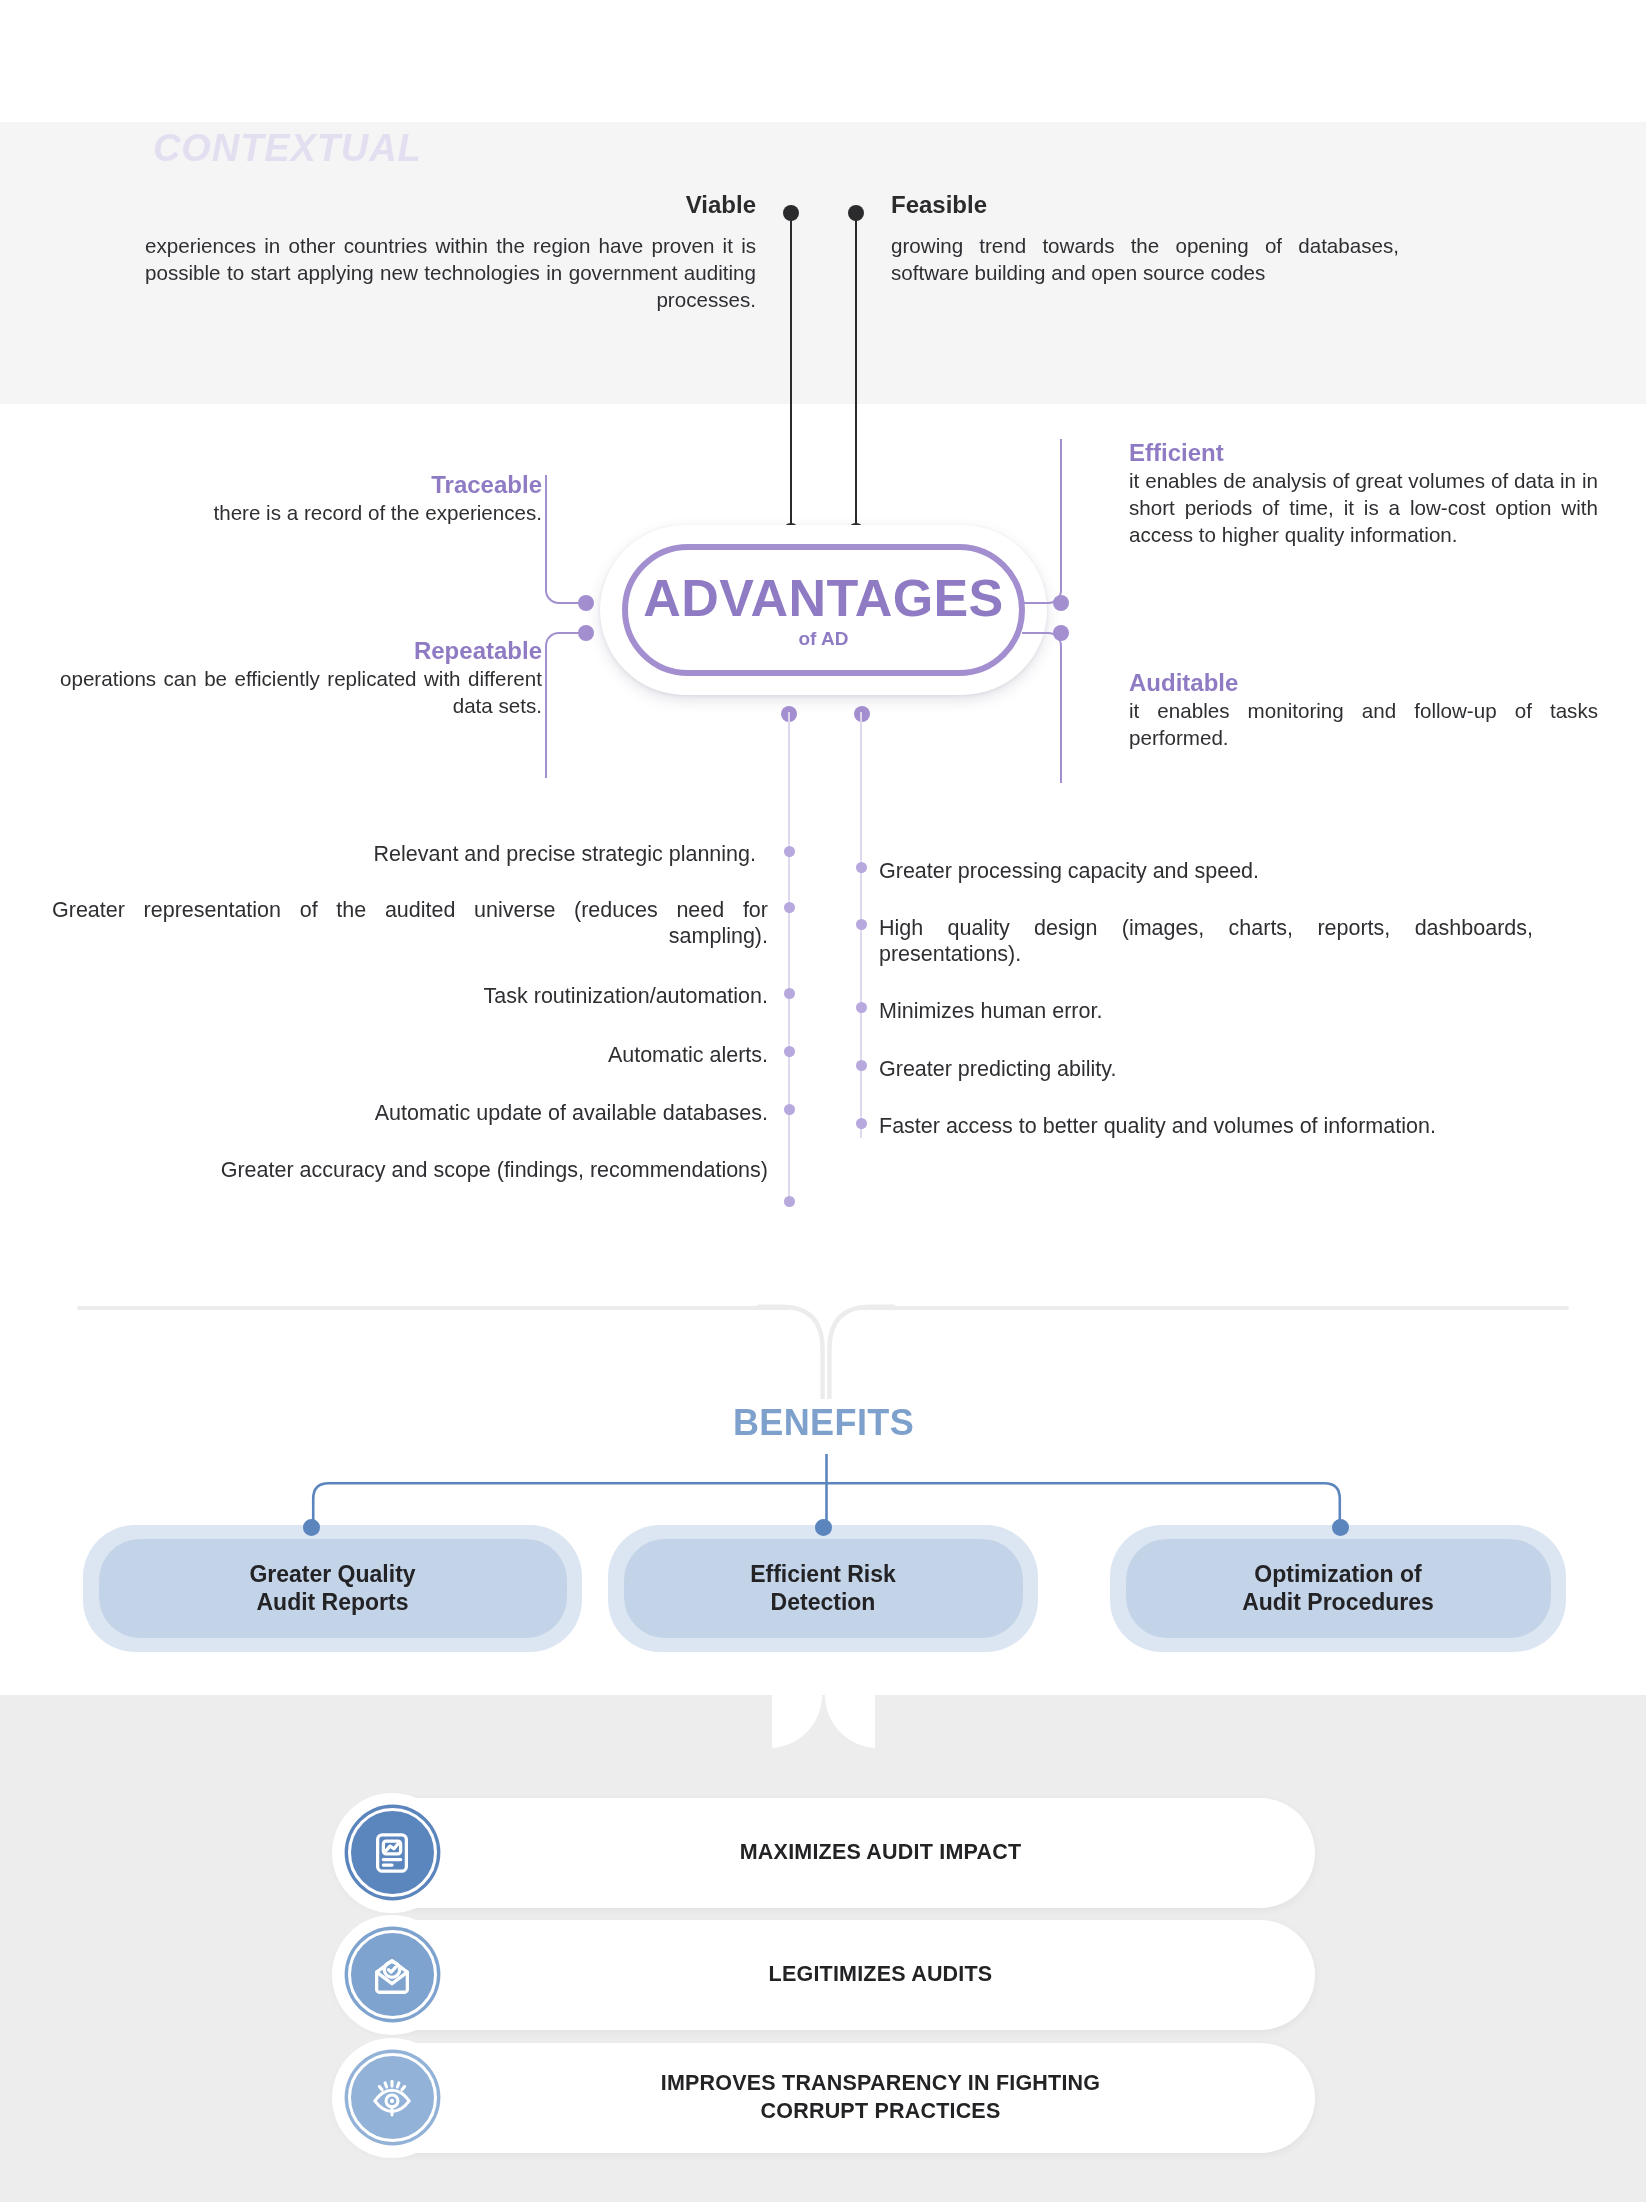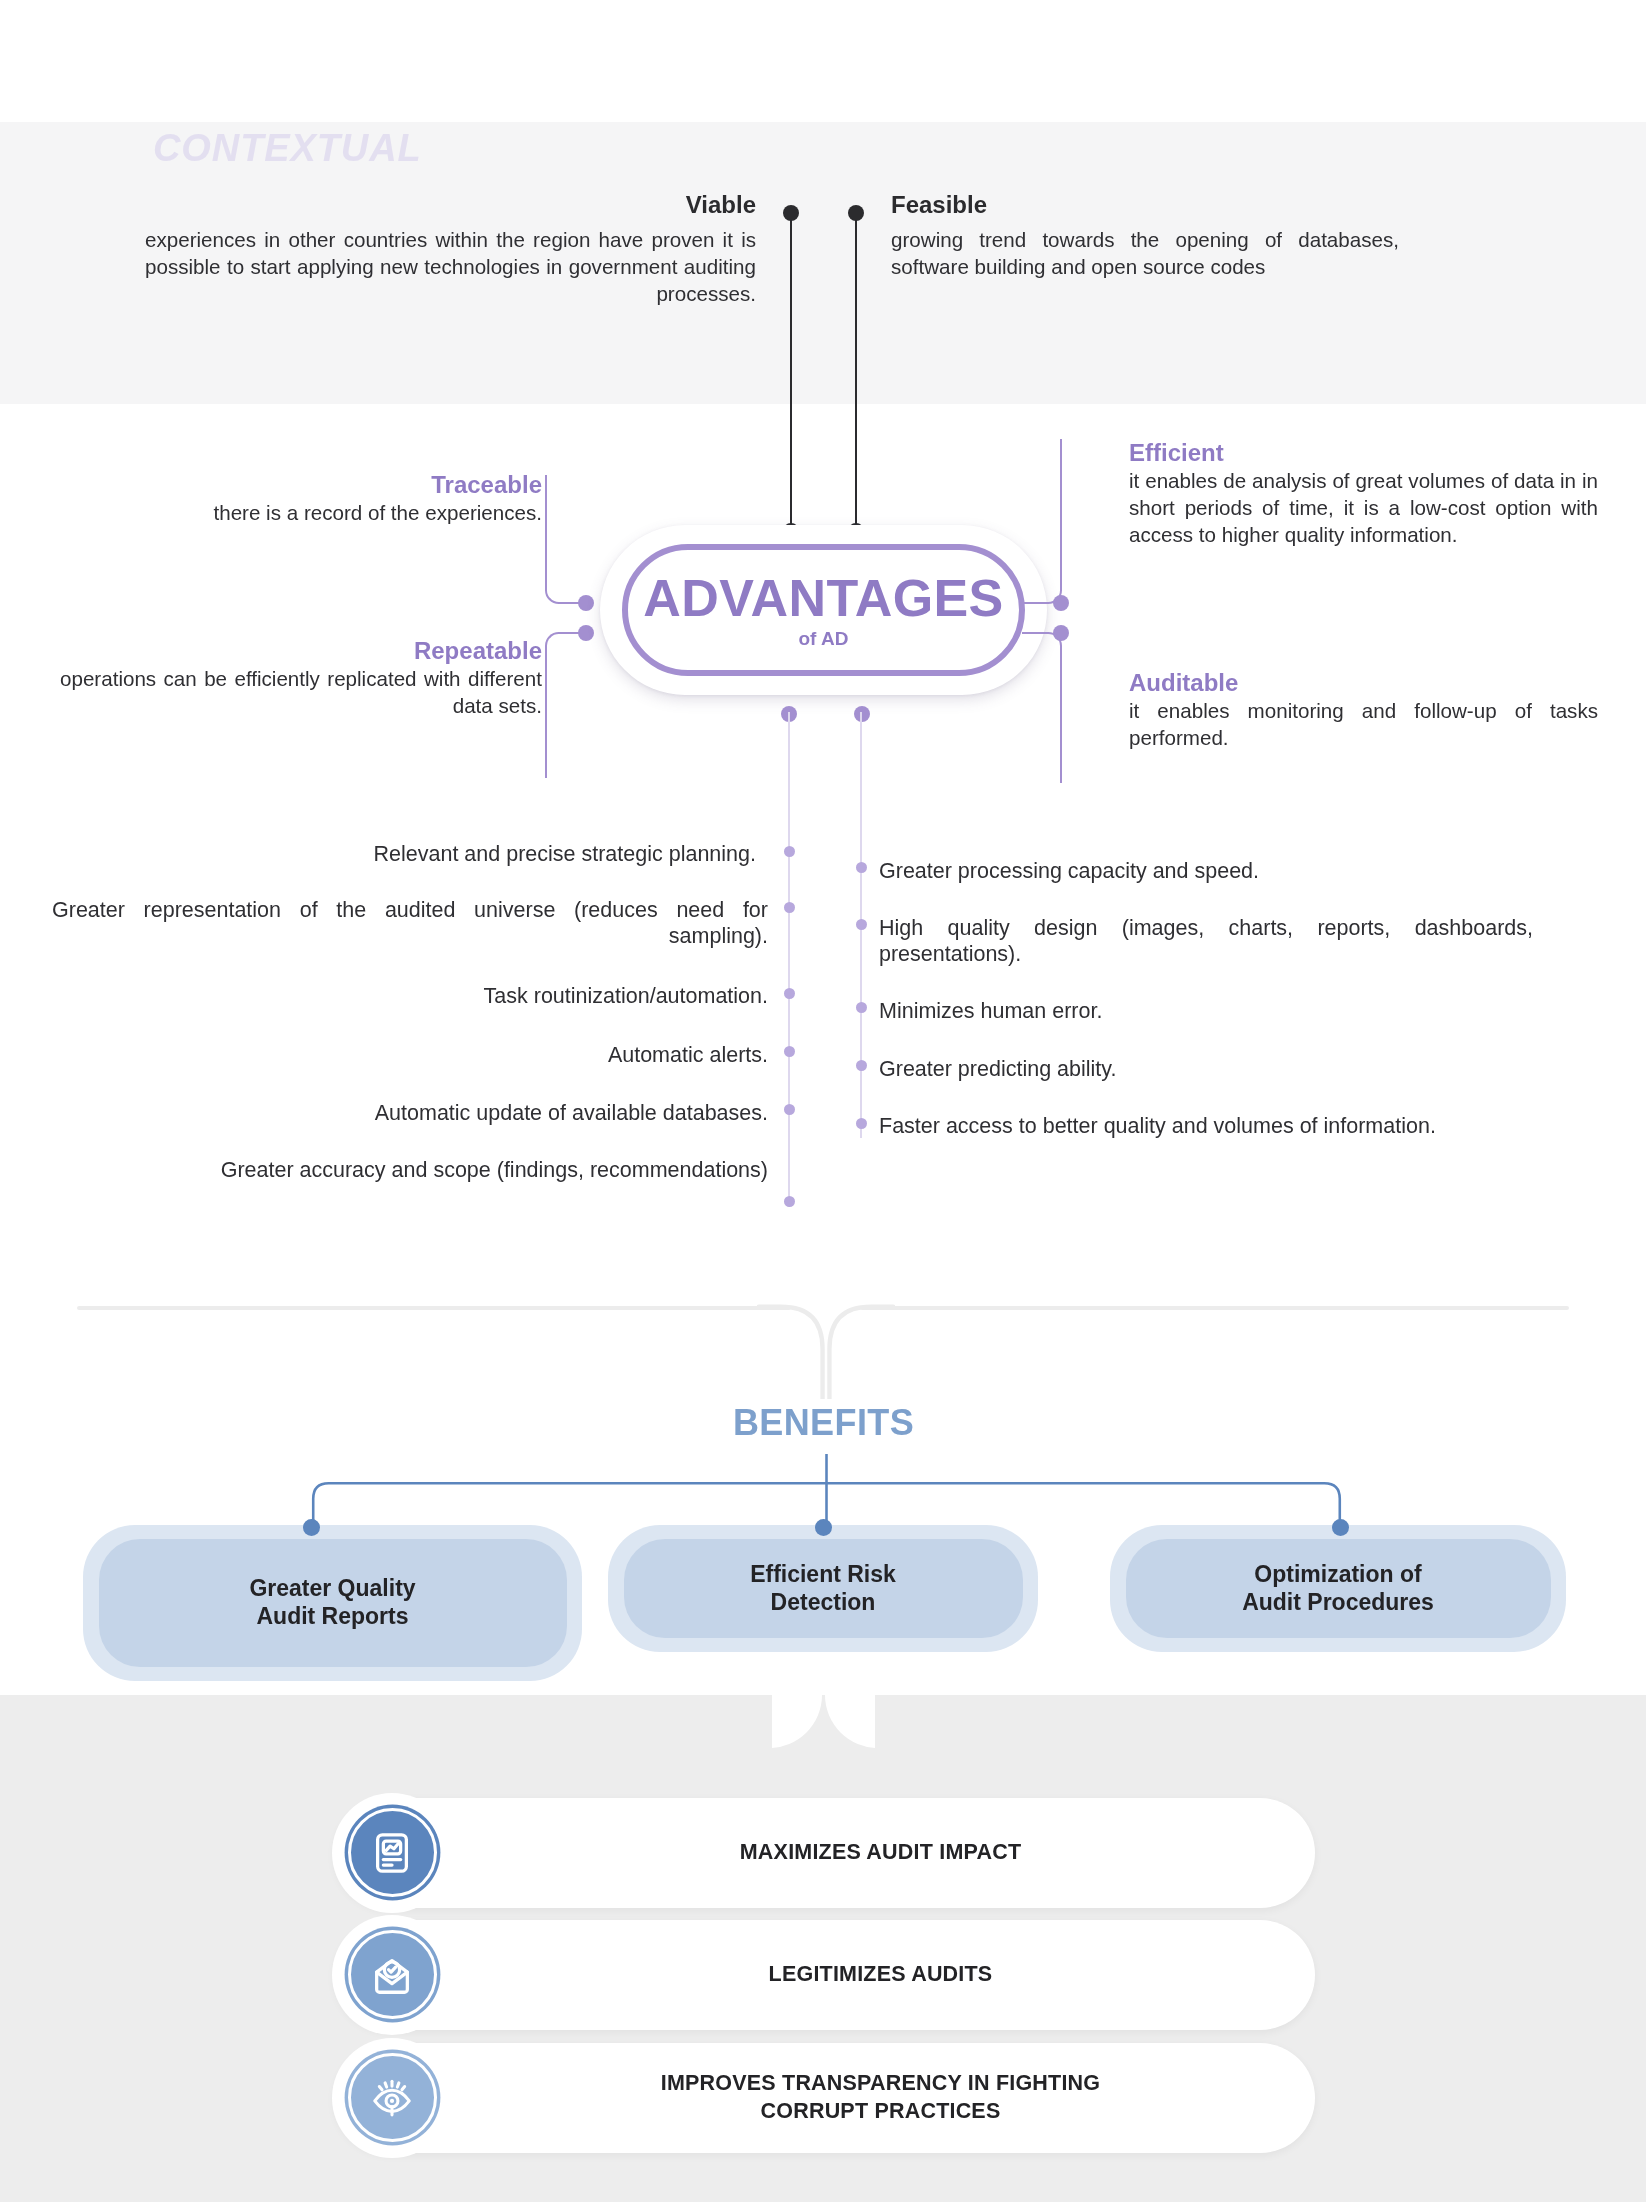--- a/index.html
+++ b/index.html
@@ -29,21 +29,21 @@
     background: #f5f5f6;
   }
   .ctx-heading {
     position: absolute; left: 153px; top: 127px;
     font-size: 38px; font-style: italic; font-weight: bold;
     letter-spacing: 0.9px; color: #e3dff0;
   }
 
   .ctx-col { position: absolute; }
   .ctx-col .ctx-title { font-size: 24px; font-weight: bold; color: #2b2b2e; line-height: 1.16; }
-  .ctx-col .ctx-body  { font-size: 20.6px; color: #2f2f33; line-height: 1.32; margin-top: 7px; }
+  .ctx-col .ctx-body  { font-size: 20.6px; color: #2f2f33; line-height: 1.32; margin-top: 13px; }
   .ctx-left  { left: 145px; top: 191px; width: 611px; text-align: right; }
   .ctx-left .ctx-body { text-align: justify; text-align-last: right; }
   .ctx-right { left: 891px; top: 191px; width: 508px; text-align: left; }
   .ctx-right .ctx-body { text-align: justify; }
 
   
   .stem { position: absolute; width: 1.7px; background: #2b2b2e; }
   .stem-dot {
     position: absolute; width: 16.3px; height: 16.3px; border-radius: 50%;
     background: #2b2b2e;
@@ -259,21 +259,21 @@
   </svg>
 
   <div class="ben-title">BENEFITS</div>
 
   <svg class="ben-connector" style="left:293px; top:1454px;" width="1067" height="103" viewBox="0 0 1240 120">
     <path d="M620 0 V34" fill="none" stroke="#5b85bd" stroke-width="3"></path>
     <path d="M22 118 V52 Q22 34 40 34 H1200 Q1218 34 1218 52 V118" fill="none" stroke="#5b85bd" stroke-width="3"></path>
     <path d="M620 34 V118" fill="none" stroke="#5b85bd" stroke-width="3"></path>
   </svg>
 
-  <div class="pill" style="left:83px; top:1525px; width:499px; height:156px;">
+  <div class="pill" style="left:83px; top:1525px; width:499px; height:127px;">
     <div class="pill-inner">
       <div class="pill-label">Greater Quality<br>Audit Reports</div>
     </div>
   </div>
   <div class="pill-node" style="left:303px; top:1519px;"></div>
 
   <div class="pill" style="left:608px; top:1525px; width:430px; height:127px;">
     <div class="pill-inner">
       <div class="pill-label">Efficient Risk<br>Detection</div>
     </div>

